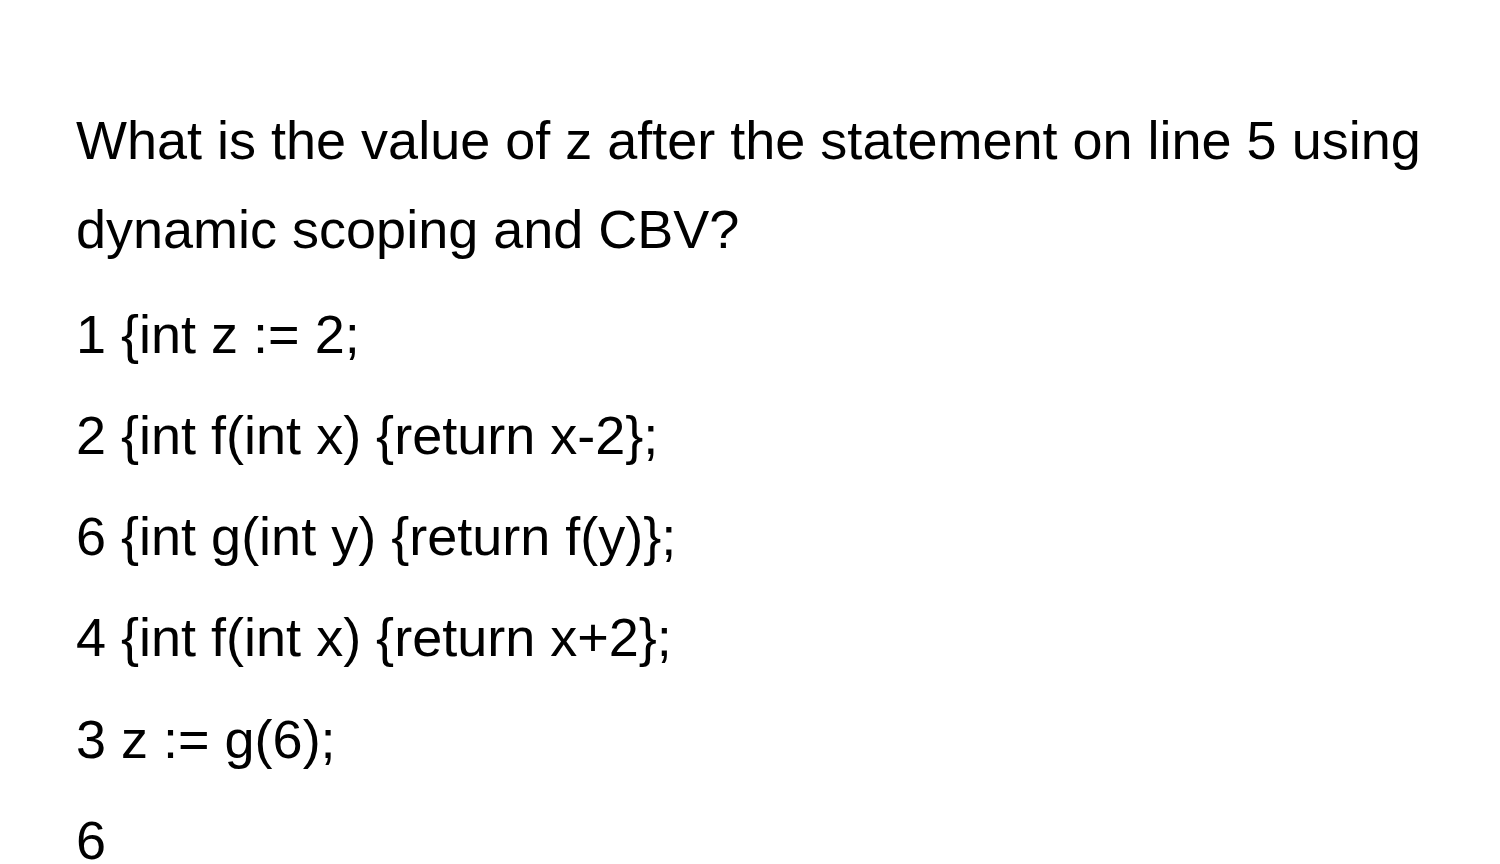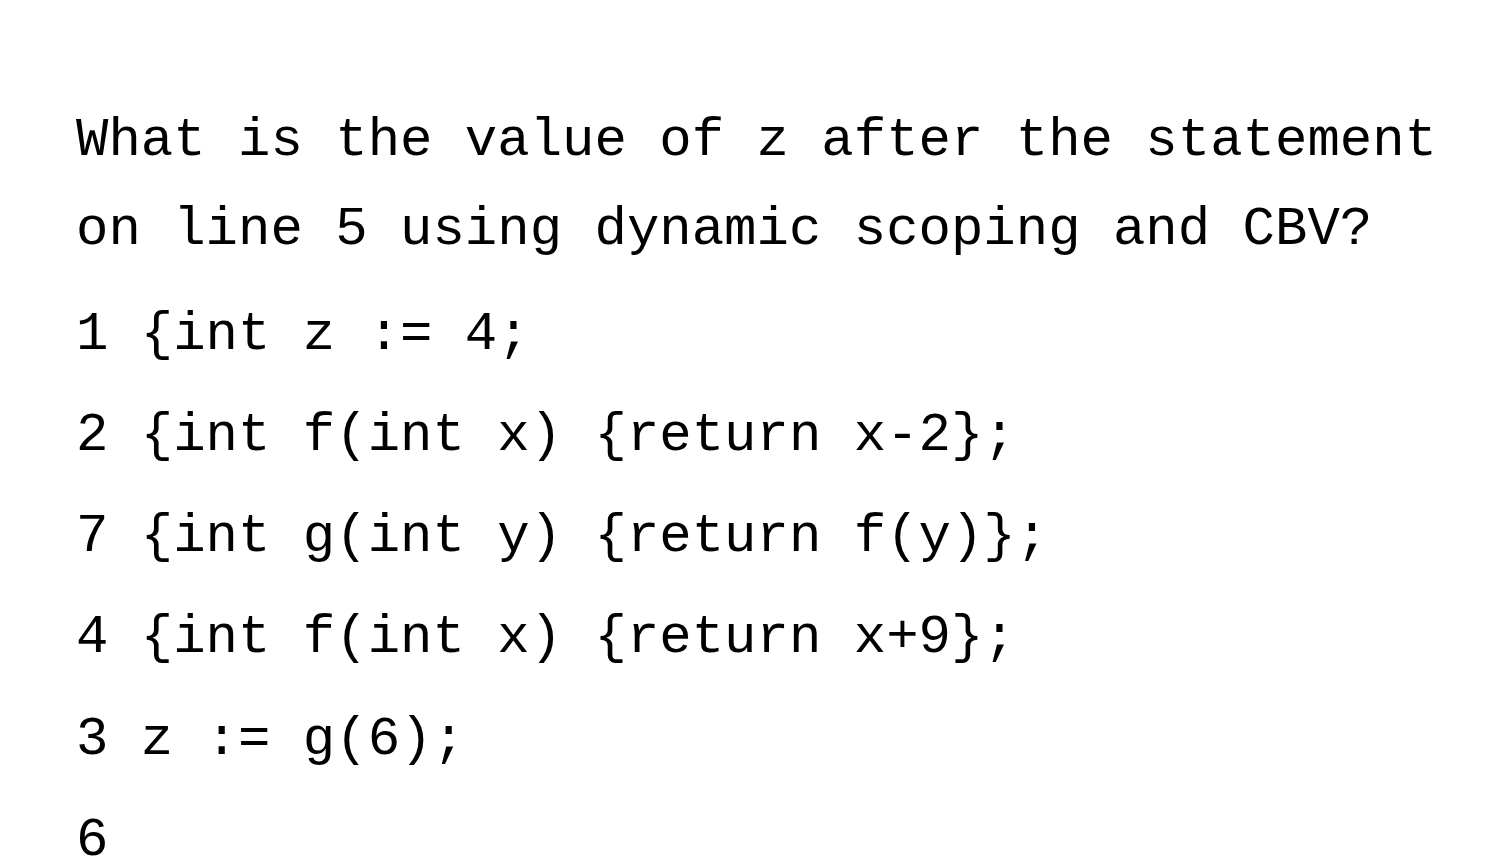--- a/index.html
+++ b/index.html
@@ -1,19 +1,18 @@
 <!DOCTYPE html>
 <html><head>
   <meta charset="utf-8">
   <style>
     * {
       margin: 12px;
       padding: 0;
       box-sizing: border-box;
-      font-family: Liberation Mono, monospace;
     }
     body {
       width: 1500px;
       height: 864px;
       background: #ffffff;
       font-family: -apple-system, BlinkMacSystemFont, "Segoe UI", Helvetica, Arial, sans-serif;
       color: #000000;
       padding: 60px 40px 40px 40px;
       overflow: hidden;
     }
@@ -27,18 +26,18 @@
       font-size: 54px;
       line-height: 1.65;
       font-weight: 400;
     }
   </style>
 </head>
 <body>
 
 <div class="question-text">What is the value of z after the statement on line 5 using dynamic scoping and CBV?</div>
 
-<div class="code-line">1 {int z := 4;</div>
+<div class="code-line">1 {int z := 2;</div>
 <div class="code-line">2 {int f(int x) {return x-2};</div>
-<div class="code-line">7 {int g(int y) {return f(y)};</div>
-<div class="code-line">4 {int f(int x) {return x+9};</div>
+<div class="code-line">6 {int g(int y) {return f(y)};</div>
+<div class="code-line">4 {int f(int x) {return x+2};</div>
 <div class="code-line">3 z := g(6);</div>
 <div class="code-line">6</div>
 
 </body></html>

